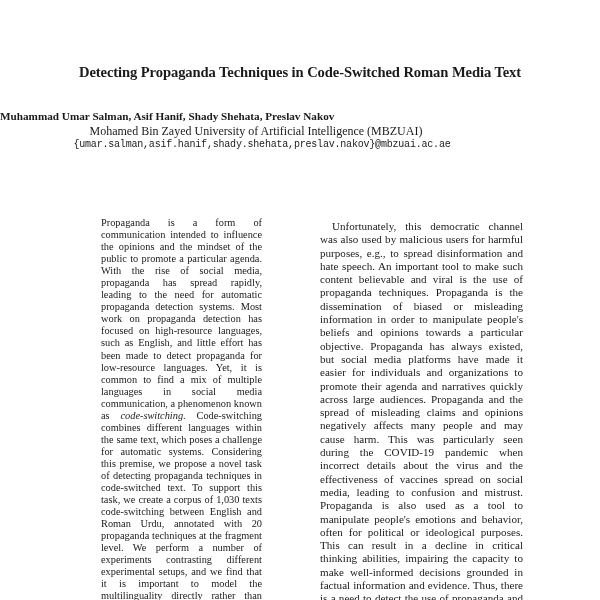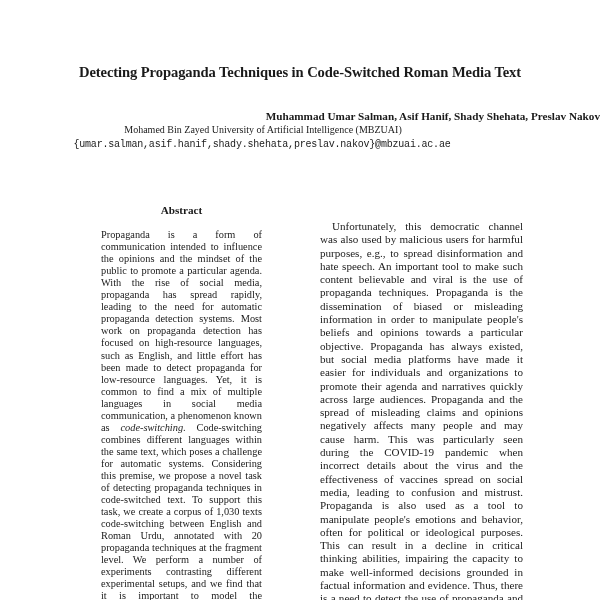--- a/index.html
+++ b/index.html
@@ -1,39 +1,38 @@
 <!DOCTYPE html>
 <html><head>
   <meta charset="utf-8">
   <style>
     html, body { margin: 0; padding: 0; background: #ffffff; }
     body { width: 600px; height: 600px; overflow: hidden; position: relative; color: #1a1a1a; font-family: "Liberation Serif", serif; }
     .title { position: absolute; top: 64px; left: 0; width: 600px; text-align: center; font-weight: bold; font-size: 14.6px; letter-spacing: -0.1px; }
-    .authors { position: absolute; top: 110px; left: 0; width: 600px; text-align: right; font-weight: bold; font-size: 11.2px; }
-    .affil { position: absolute; top: 124px; left: 7px; width: 512px; text-align: center; font-size: 10px; }
+    .authors { position: absolute; top: 110px; left: 0; width: 600px; text-align: left; font-weight: bold; font-size: 11.2px; }
+    .affil { position: absolute; top: 124px; left: 0; width: 512px; text-align: center; font-size: 12px; }
     .email { position: absolute; top: 139px; left: 0; width: 524px; text-align: center; font-family: "Liberation Mono", monospace; font-size: 10px; letter-spacing: -0.2px; }
     .col { position: absolute; top: 0; font-size: 10.35px; line-height: 12.05px; text-align: justify; }
     .col-left { left: 88px; width: 187px; top: 204px; }
     .col-right { left: 307px; width: 229px; top: 207px; font-size: 11.1px; line-height: 13.3px; }
     .abs-heading { text-align: center; font-weight: bold; font-size: 11.2px; margin-bottom: 5px; }
     .para { margin: 13px; }
     .indent { text-indent: 12px; }
     .mono { font-family: "Liberation Mono", monospace; font-size: 9.2px; letter-spacing: -0.2px; }
     .gap { margin-top: 6px; }
     em { font-style: italic; }
   </style>
 </head>
 <body>
 
 <div class="title">Detecting Propaganda Techniques in Code-Switched Roman Media Text</div>
 <div class="authors">Muhammad Umar Salman, Asif Hanif, Shady Shehata, Preslav Nakov</div>
 <div class="affil">Mohamed Bin Zayed University of Artificial Intelligence (MBZUAI)</div>
 <div class="email">{umar.salman,asif.hanif,shady.shehata,preslav.nakov}@mbzuai.ac.ae</div>
 
 <div class="col col-left">
-  <div class="abs-heading">Abstract</div>
   <p class="para"><span>Propaganda is a form of communication intended to influence the opinions and the mindset of the public to promote a particular agenda. With the rise of social media, propaganda has spread rapidly, leading to the need for automatic propaganda detection systems. Most work on propaganda detection has focused on high-resource languages, such as English, and little effort has been made to detect propaganda for low-resource languages. Yet, it is common to find a mix of multiple languages in social media communication, a phenomenon known as </span><em>code-switching</em><span>. Code-switching combines different languages within the same text, which poses a challenge for automatic systems. Considering this premise, we propose a novel task of detecting propaganda techniques in code-switched text. To support this task, we create a corpus of 1,030 texts code-switching between English and Roman Urdu, annotated with 20 propaganda techniques at the fragment level. We perform a number of experiments contrasting different experimental setups, and we find that it is important to model the multilinguality directly rather than using translation as well as to use the right fine-tuning strategy. The code and the dataset are publicly available at </span><span class="mono">https://github.com/mbzuai-nlp/propaganda-codeswitched-text</span></p>
 </div>
 
 <div class="col col-right">
   <p class="para indent">Unfortunately, this democratic channel was also used by malicious users for harmful purposes, e.g., to spread disinformation and hate speech. An important tool to make such content believable and viral is the use of propaganda techniques. Propaganda is the dissemination of biased or misleading information in order to manipulate people's beliefs and opinions towards a particular objective. Propaganda has always existed, but social media platforms have made it easier for individuals and organizations to promote their agenda and narratives quickly across large audiences. Propaganda and the spread of misleading claims and opinions negatively affects many people and may cause harm. This was particularly seen during the COVID-19 pandemic when incorrect details about the virus and the effectiveness of vaccines spread on social media, leading to confusion and mistrust. Propaganda is also used as a tool to manipulate people's emotions and behavior, often for political or ideological purposes. This can result in a decline in critical thinking abilities, impairing the capacity to make well-informed decisions grounded in factual information and evidence. Thus, there is a need to detect the use of propaganda and to combat the negative impact it poses as well as to promote a more accurate and truthful exchange of information in social media.</p>
   <p class="para indent gap">Social media platforms such as Facebook, Twit-</p>
 </div>
 
 </body></html>

